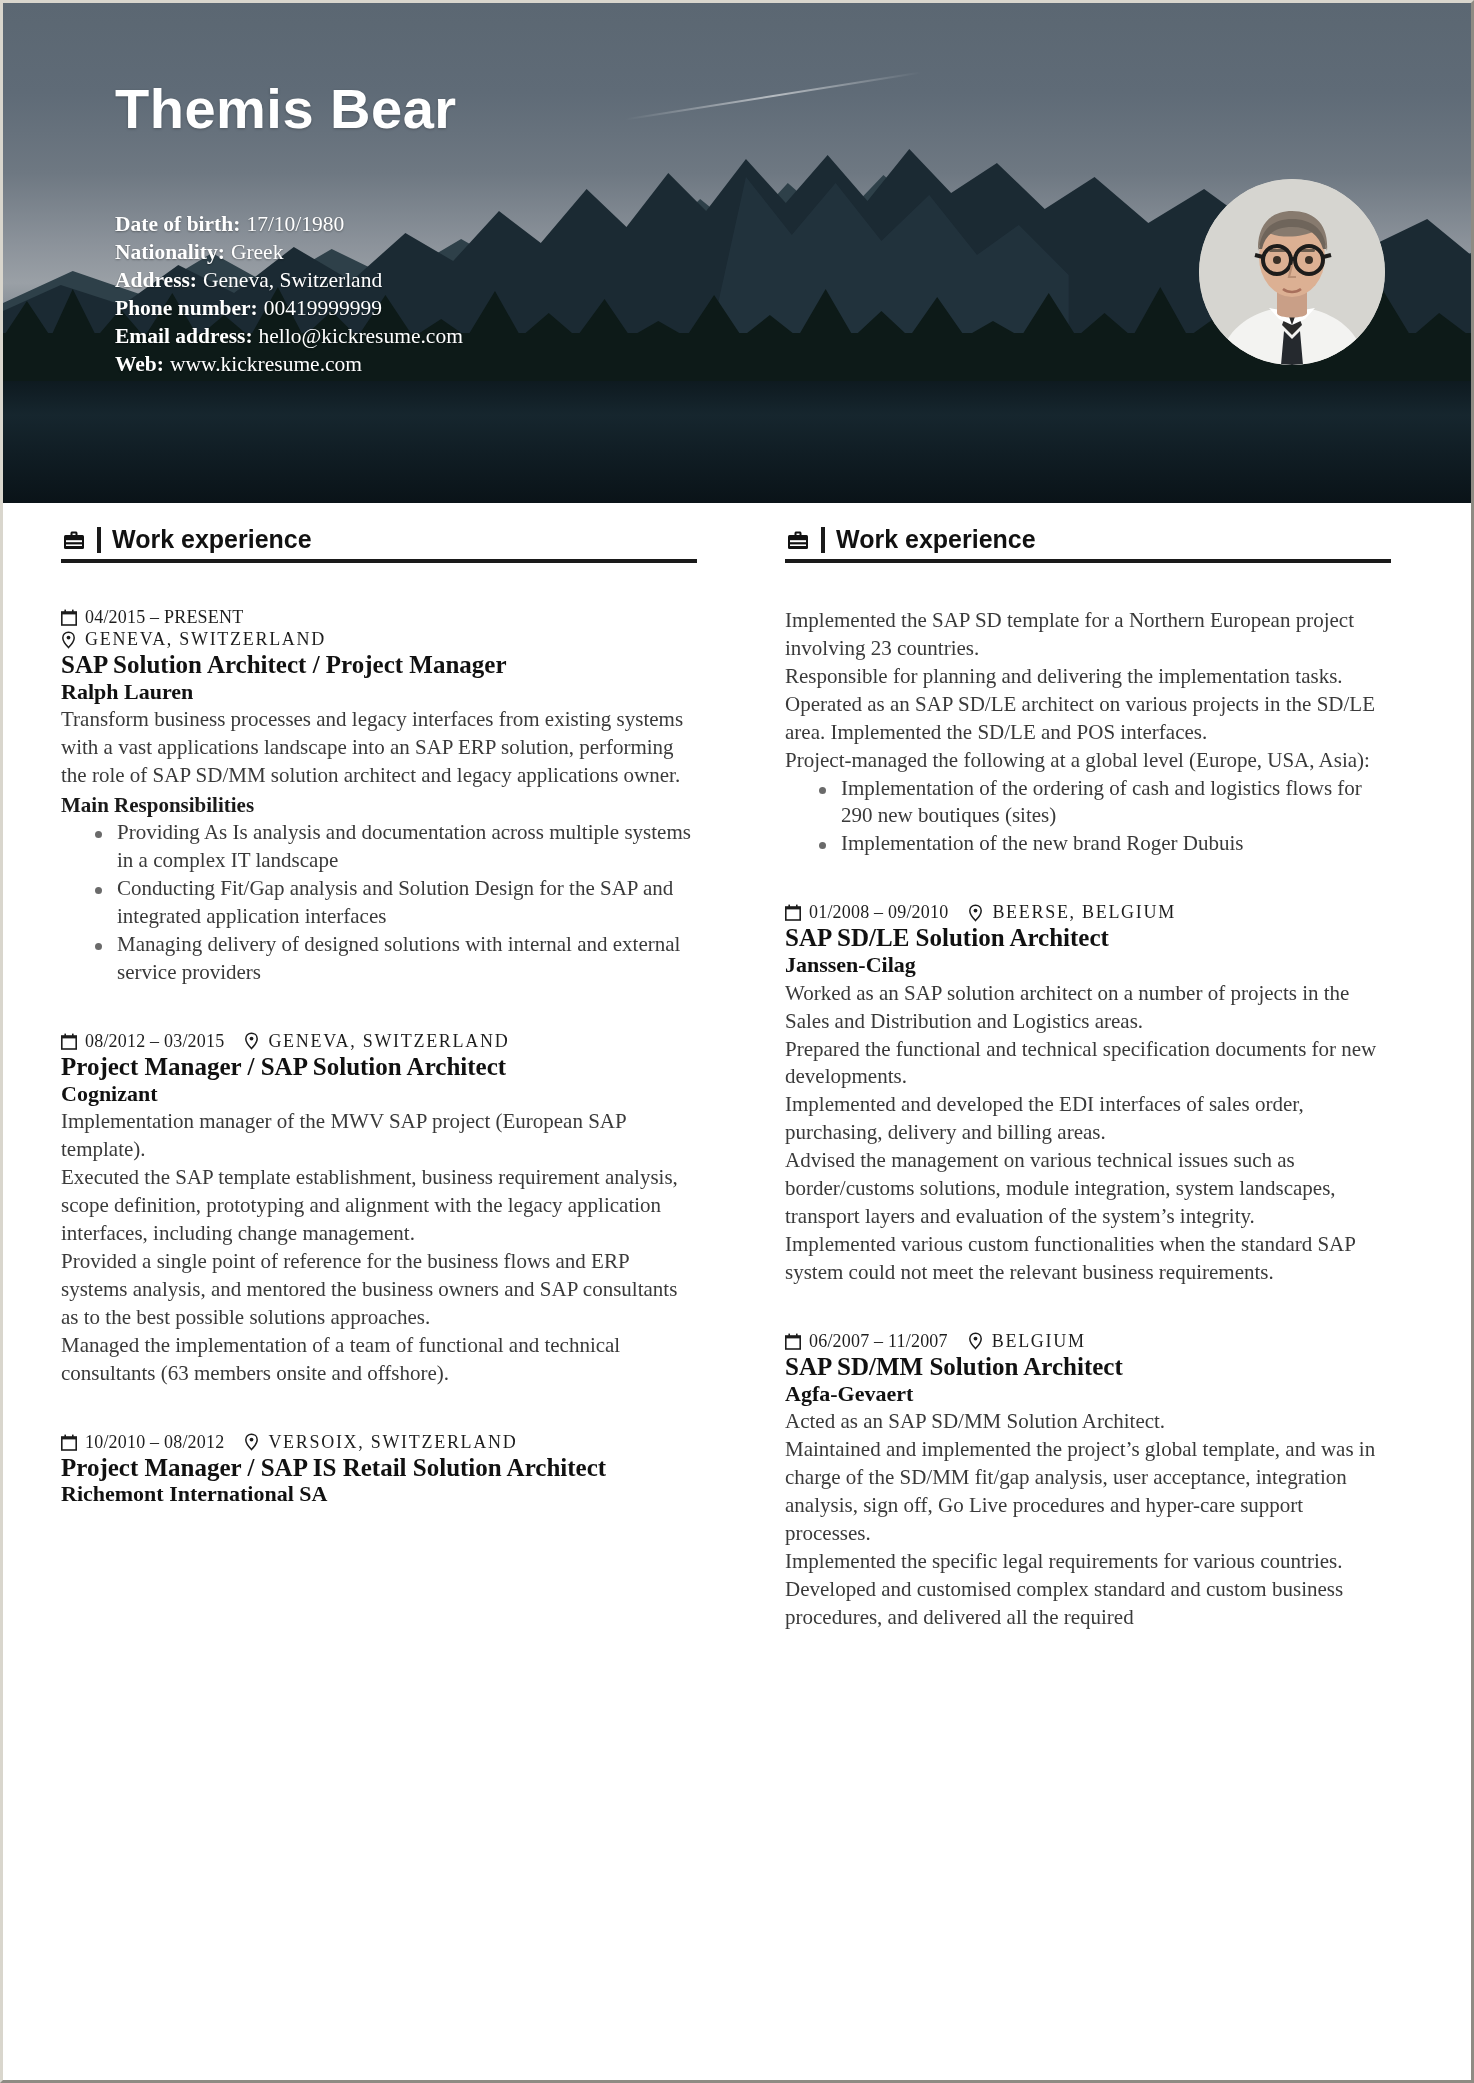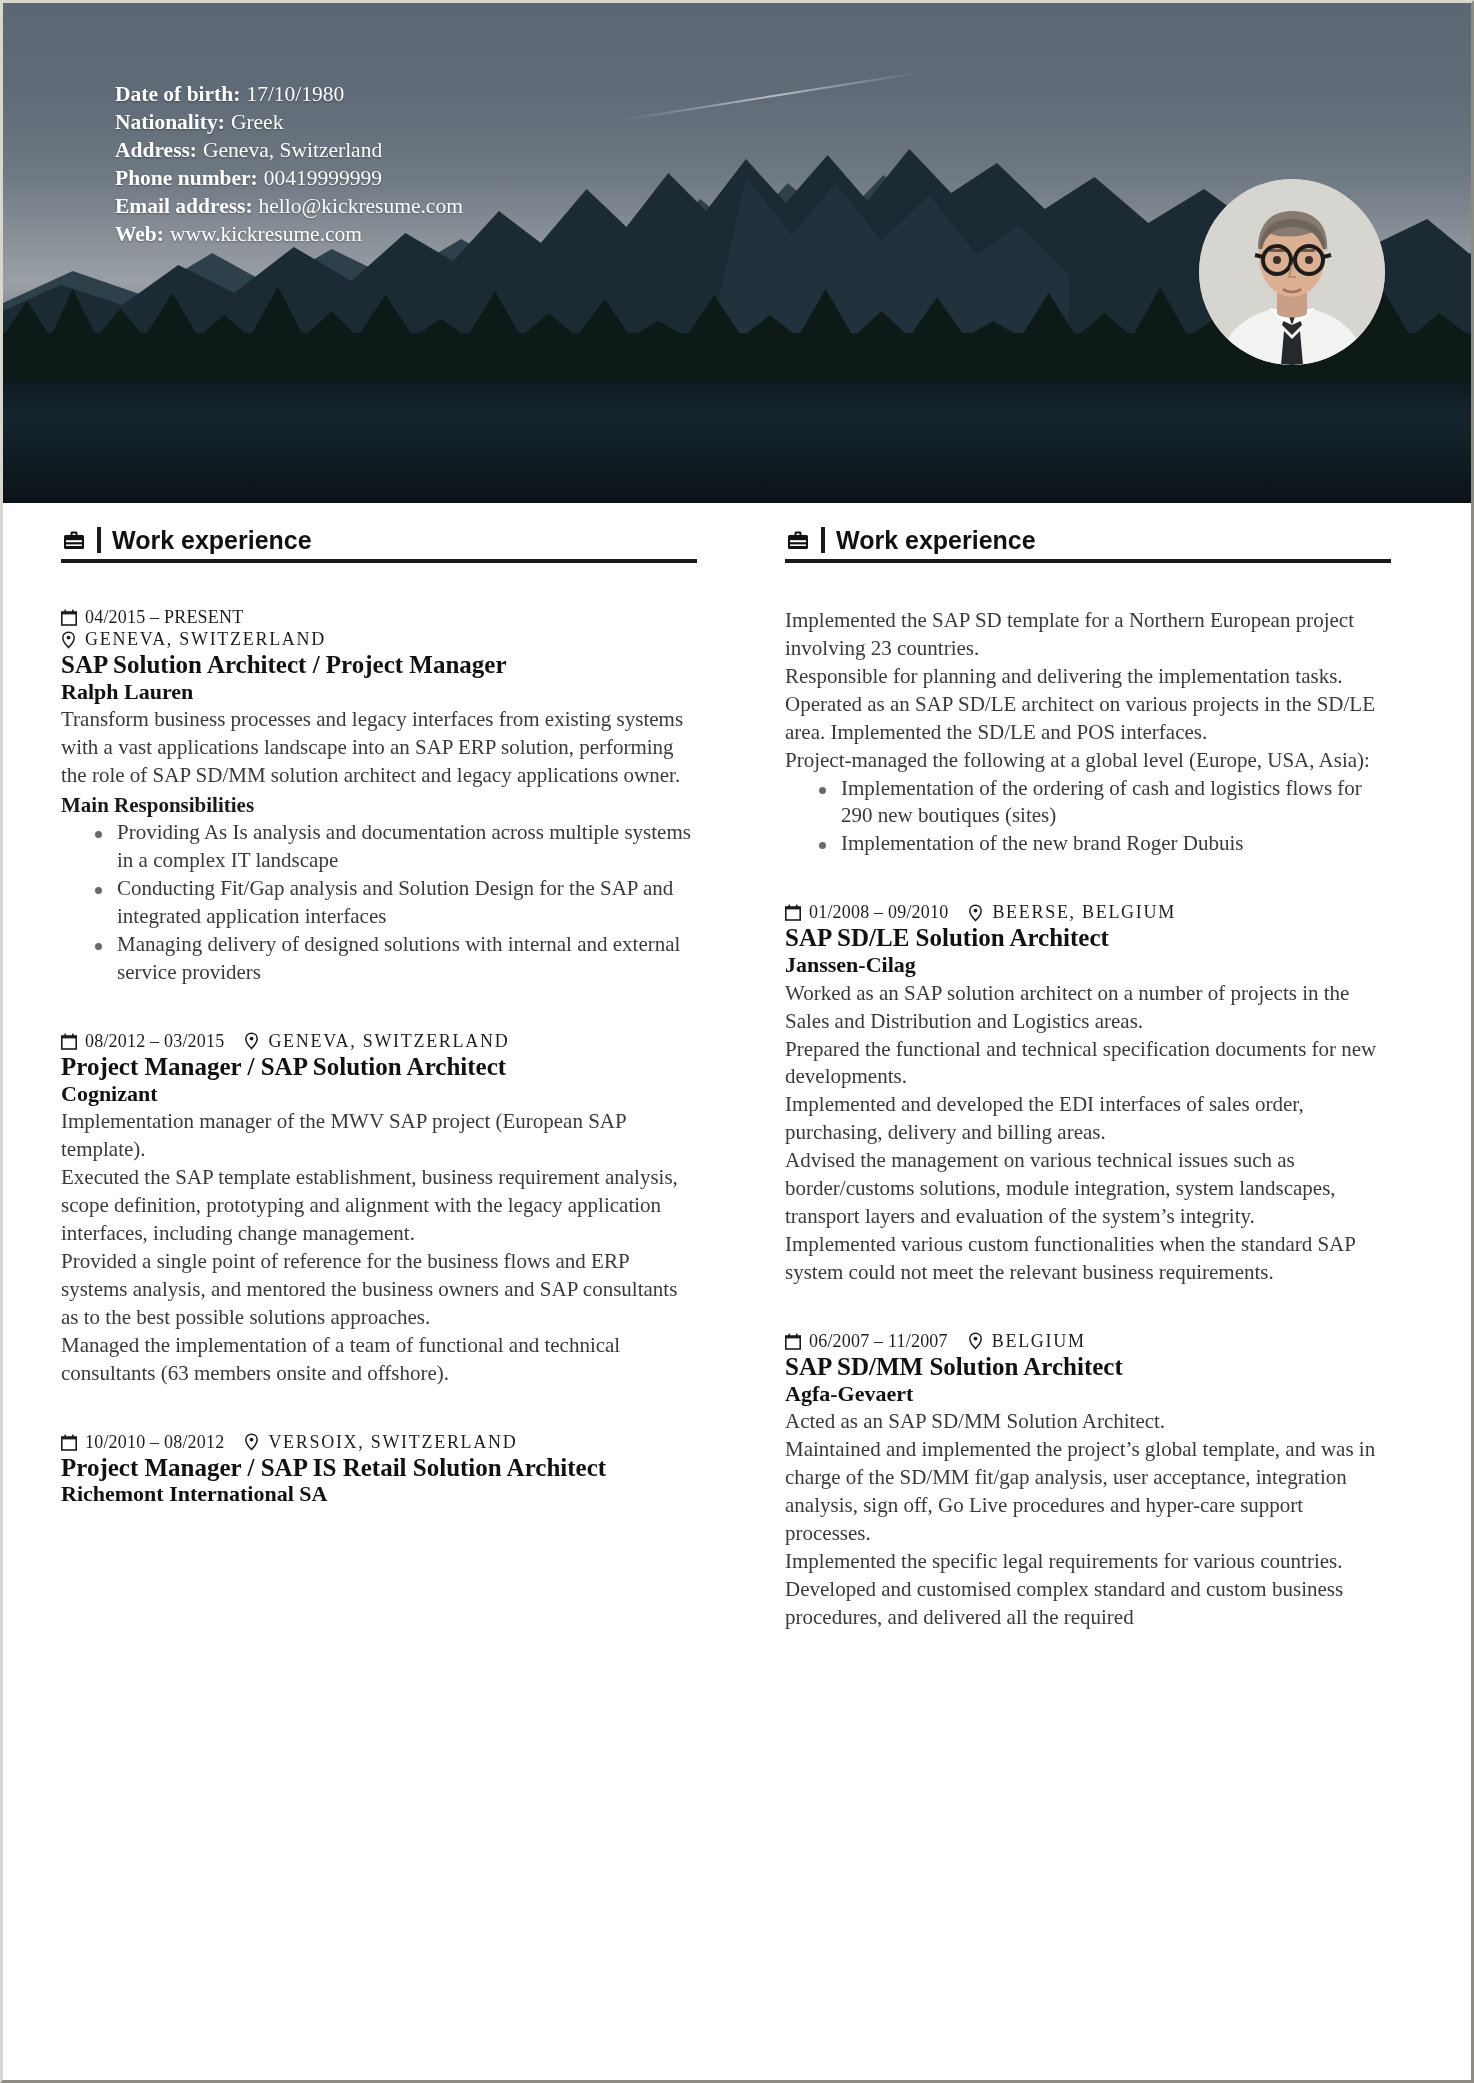--- a/index.html
+++ b/index.html
@@ -127,21 +127,21 @@
   }
   .col {
     width: 50%;
     padding: 0 0 0 0;
   }
   .col-left  { padding: 24px 40px 0 58px; }
   .col-right { padding: 24px 80px 0 48px; }
 
   .section-head {
     display: flex;
-    align-items: center;
+    align-items: flex-start;
     gap: 0px;
     border-bottom: 4px solid #1a1a1a;
     padding-bottom: 6px;
     margin-bottom: 28px;
   }
   .sec-icon {
     width: 26px; height: 26px; flex: 0 0 auto;
     display: flex; align-items: center; justify-content: center;
     margin-right: 10px;
   }
@@ -262,20 +262,21 @@
         <g fill="#0d1a18">
           <path d="M0,120 L0,66 L24,30 L48,66 L70,18 L94,66 L118,38 L142,66 L170,22 L196,66 L222,44 L248,66 L276,16 L302,66 L330,40 L356,66 L384,24 L412,66 L440,48 L466,66 L494,20 L520,66 L548,42 L576,66 L604,28 L630,66 L658,50 L686,66 L714,24 L742,66 L770,44 L798,66 L826,18 L854,66 L882,40 L910,66 L938,26 L966,66 L994,50 L1022,66 L1050,22 L1078,66 L1106,42 L1134,66 L1162,16 L1190,66 L1218,46 L1246,66 L1274,28 L1302,66 L1330,44 L1358,66 L1386,20 L1414,66 L1442,42 L1474,66 L1474,120 Z"></path>
           <rect x="0" y="62" width="1474" height="58"></rect>
         </g>
       </svg>
     </div>
     <div class="water-sheen"></div>
     <div class="water"></div>
 
     <div class="header-inner">
+      <h1 class="name">Themis Bear</h1>
       <ul class="contact-list">
         <li class="contact-row">
           <span class="contact-label">Date of birth:</span><span class="contact-value">17/10/1980</span>
         </li>
         <li class="contact-row">
           <span class="contact-label">Nationality:</span><span class="contact-value">Greek</span>
         </li>
         <li class="contact-row">
           <span class="contact-label">Address:</span><span class="contact-value">Geneva, Switzerland</span>
         </li>

